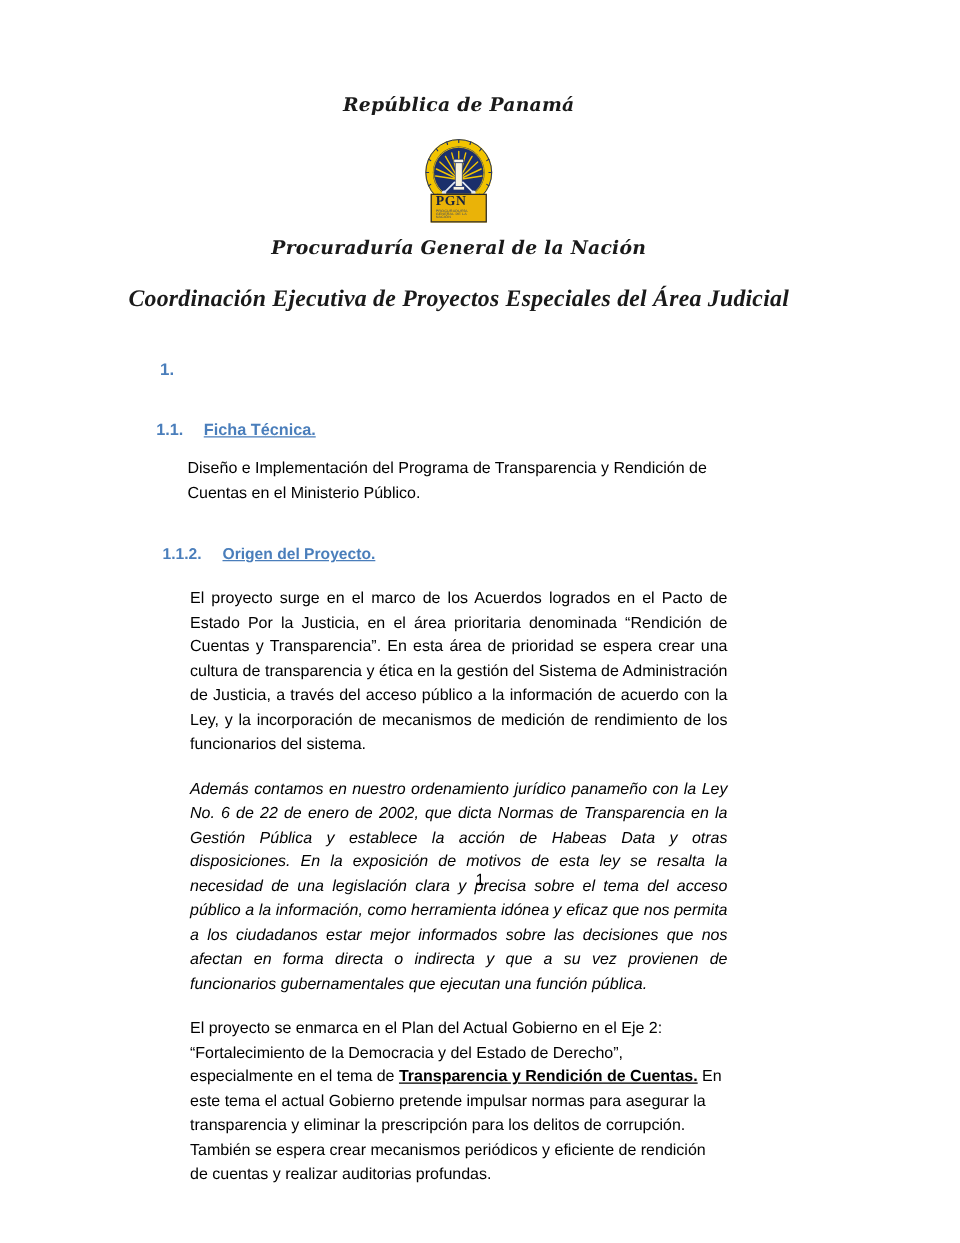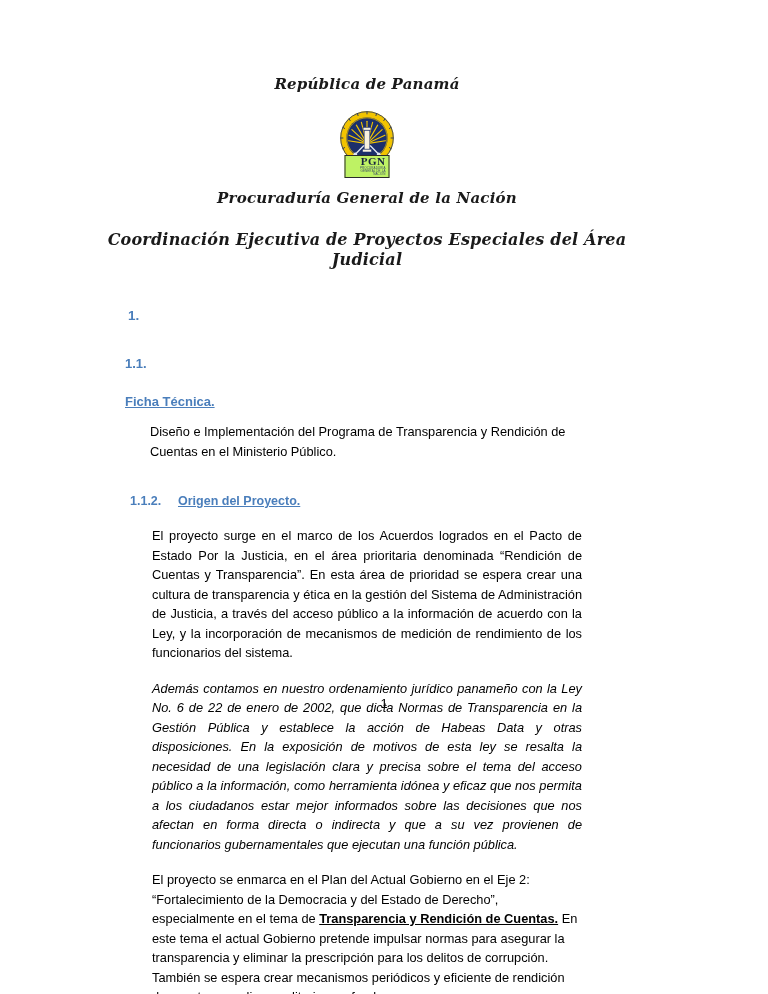--- a/index.html
+++ b/index.html
@@ -54,25 +54,25 @@
     left: 50%;
     transform: translateX(-50%);
     width: 56px;
     height: 56px;
   }
   .pgn-badge {
     position: absolute;
     bottom: 0px;
     left: 50%;
     transform: translateX(-50%);
-    background: #bef264;
+    background: #eab308;
     border: 1px solid #2b2b2b;
     padding: 0px 3px 1px 3px;
     line-height: 1;
-    text-align: right;
+    text-align: left;
     margin-top: 28px;
   }
   .pgn-badge .pgn-main {
     display: block;
     font-family: "Liberation Serif", serif;
     font-weight: bold;
     font-size: 11px;
     letter-spacing: 0.5px;
     color: #15213f;
   }
@@ -84,44 +84,44 @@
     color: #3a4a66;
     transform: scaleY(0.9);
   }
 
   .doc-institution {
     font-size: 15px;
     line-height: 20px;
     margin: 10px 0 0 0;
   }
   .doc-unit {
-    font-size: 16px;
+    font-size: 19px;
     line-height: 20px;
     margin: 22px 0 0 0;
+    font-family: Liberation Serif, serif;
   }
 
   
   .h1-row, .h2-row, .h3-row {
     display: flex;
     align-items: baseline;
     color: #4a7ebb;
     font-weight: bold;
   }
   .h1-row {
     margin: 38px 0 0 0;
     padding-left: 58px;
     font-size: 13.5px;
   }
   .h1-row .num { width: 26px; flex: 0 0 26px; }
 
   .h2-row {
     margin: 33px 0 0 0;
     padding-left: 55px;
     font-size: 13px;
-    flex-direction: column;
   }
   .h2-row .num { width: 38px; flex: 0 0 38px; }
 
   .h3-row {
     margin: 33px 0 0 0;
     padding-left: 60px;
     font-size: 12.5px;
   }
   .h3-row .num { width: 48px; flex: 0 0 48px; }
 

